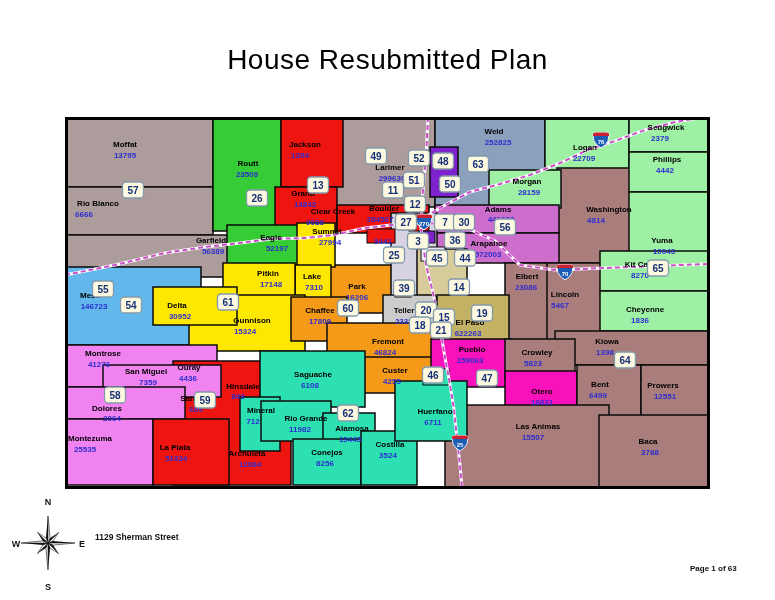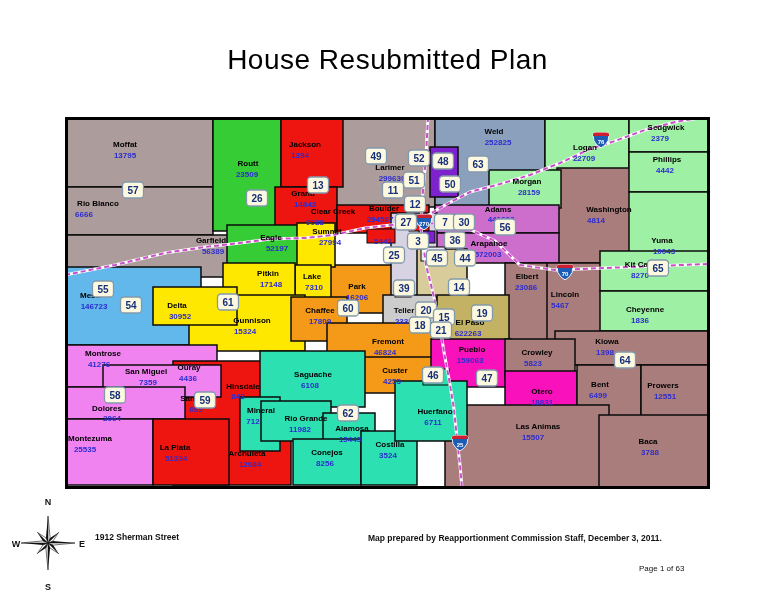--- a/index.html
+++ b/index.html
@@ -10,21 +10,21 @@
   .mapwrap{position:absolute;left:65px;top:117px;width:645px;height:372px;}
   .cname{font:bold 8px "Liberation Sans", sans-serif;fill:#000000;}
   .cpop{font:bold 8px "Liberation Sans", sans-serif;fill:#2d2dd0;}
   .badge-text{font:bold 10px "Liberation Sans", sans-serif;fill:#16307a;}
   .shield-text{font:bold 6px "Liberation Sans", sans-serif;fill:#ffffff;}
   .compass{position:absolute;left:12px;top:494px;}
   .compass text{font:bold 9px "Liberation Sans", sans-serif;fill:#111;}
   .address{position:absolute;left:95px;top:509px;font-size:8.5px;font-weight:bold;
            color:#111;line-height:11.5px;white-space:pre;}
   .prepared{position:absolute;left:368px;top:533px;font-size:8.5px;font-weight:bold;color:#111;}
-  .pagenum{position:absolute;left:639px;top:564px;font-size:8px;font-weight:normal;color:#111;}
+  .pagenum{position:absolute;left:690px;top:564px;font-size:8px;font-weight:bold;color:#111;}
 </style>
 </head>
 <body>
 
 <div class="page">
   <div class="title">House Resubmitted Plan</div>
 
   <div class="mapwrap">
     <svg width="645" height="372" viewBox="0 0 645 372" xmlns="http://www.w3.org/2000/svg">
         <rect x="2" y="2" width="146" height="68" fill="#ad9c9c" stroke="#0b0b0b" stroke-width="1.5"></rect>
@@ -411,20 +411,19 @@
         <polygon points="25.4,38.4 30.9,46.9 36,49" fill="#111"></polygon>
         <polygon points="25.4,38.4 33.9,43.9 36,49" fill="#fff" stroke="#111" stroke-width="0.6"></polygon>
       </g>
     <text x="36" y="11" text-anchor="middle">N</text>
     <text x="36" y="96" text-anchor="middle">S</text>
     <text x="70" y="53" text-anchor="middle">E</text>
     <text x="4" y="53" text-anchor="middle">W</text>
   </svg>
 
   <div class="address">
-    <div>1912 Sherman Street</div>
+    <div>1129 Sherman Street</div>
     
     
   </div>
 
-  <div class="prepared">Map prepared by Reapportionment Commission Staff, December 3, 2011.</div>
   <div class="pagenum">Page 1 of 63</div>
 </div>
 
 </body></html>

